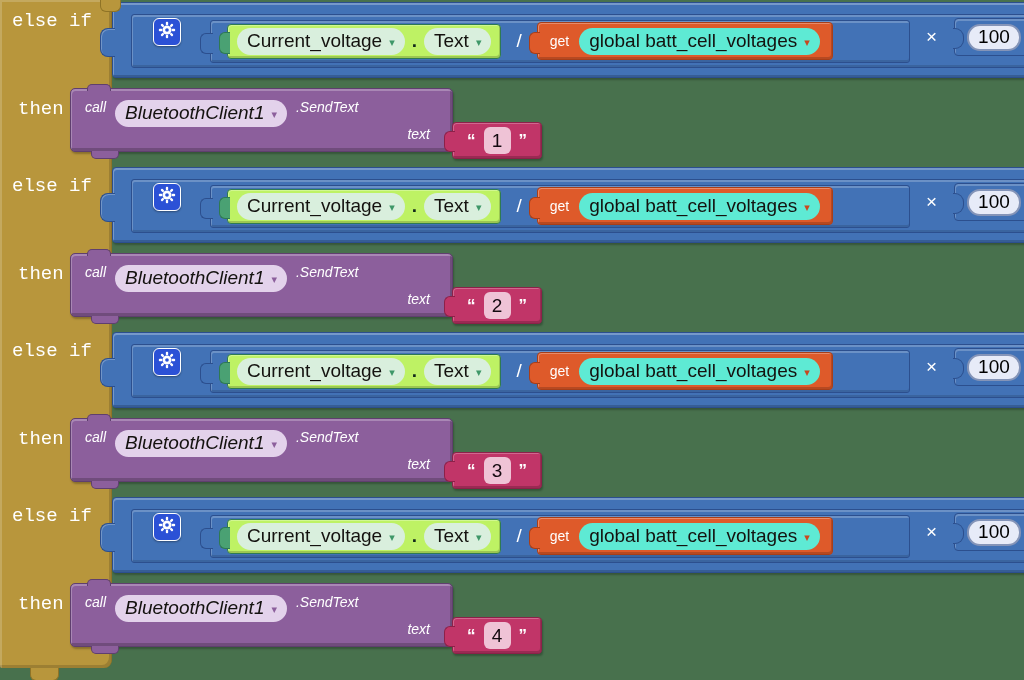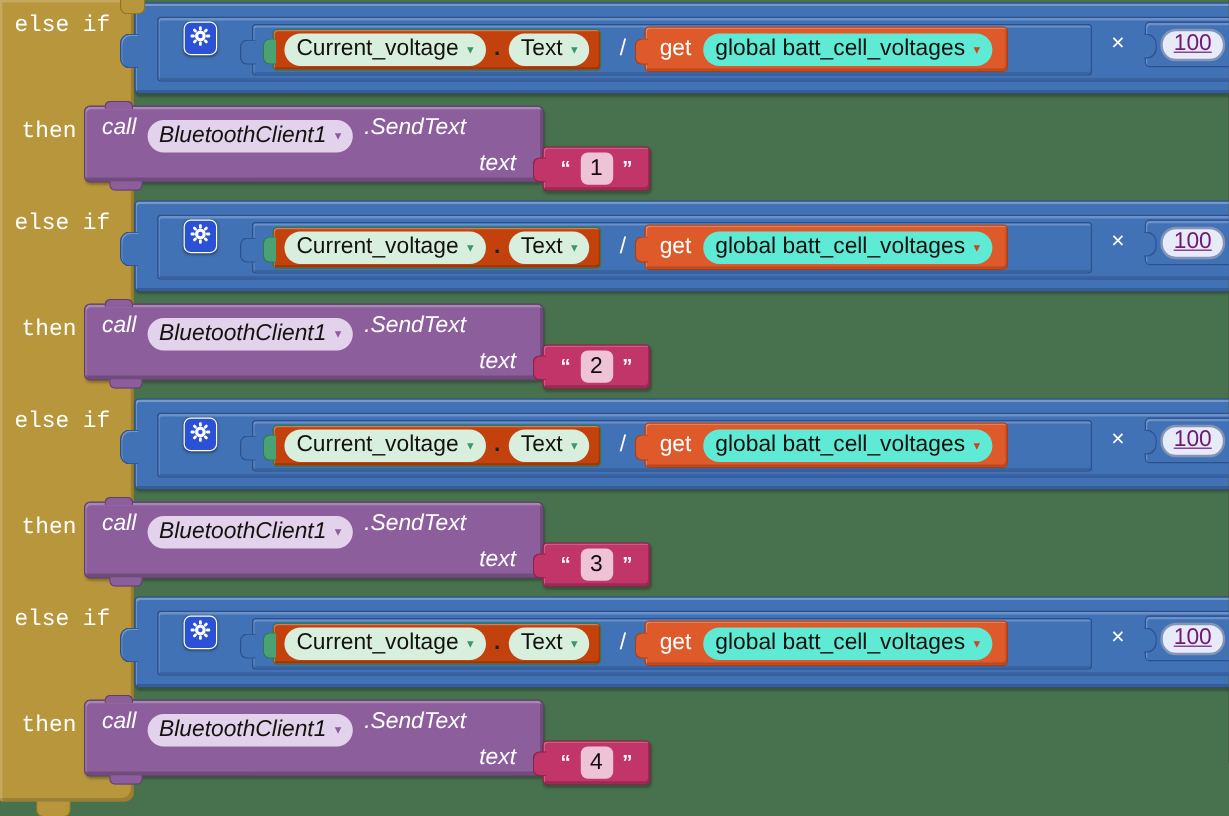--- a/index.html
+++ b/index.html
@@ -22,21 +22,21 @@
   }
   .if-top-stub{
     position:absolute;left:100px;top:0;width:19px;height:11px;z-index:6;
     background:#B8963C;border:1px solid #8F7326;border-top:none;border-radius:0 0 6px 6px;
   }
   
   .group{position:absolute;left:0;width:1024px;height:166px;z-index:2;}
   .lbl{position:absolute;color:#fff;font-size:19px;z-index:3;white-space:nowrap;font-family:Liberation Mono, monospace;}
   .lbl.else-if{left:12px;top:8px;}
   .lbl.then{left:18px;top:96px;text-align:center;}
-  .wlbl{color:#fff;font-size:19px;white-space:nowrap;}
+  .wlbl{color:#fff;font-size:14px;white-space:nowrap;}
   .op{color:#fff;font-size:19px;}
   
   .blk{box-sizing:border-box;}
   
   .outer{
     position:absolute;left:112px;top:0;width:920px;height:76px;
     background:#4272B6;border:1px solid #2C4F8E;border-radius:4px;
     box-shadow:inset 1px 2px 0 rgba(255,255,255,.28), inset -2px -2px 0 rgba(0,0,0,.18), 1px 2px 2px rgba(0,0,0,.25);
   }
   .outer::before{ 
@@ -73,25 +73,25 @@
     box-shadow:inset 1px 2px 0 rgba(255,255,255,.22);
     display:flex;align-items:center;padding-left:12px;
   }
   .num::before{
     content:"";position:absolute;left:-2px;top:9px;width:10px;height:19px;
     background:#4272B6;border:1px solid #2C4F8E;border-left:none;border-radius:0 9px 9px 0;
   }
   .num-pill{
     background:#E7EBF8;border:2px solid #8494B8;border-radius:13px;height:27px;
     display:flex;align-items:center;justify-content:center;padding:0 9px;
-    font-size:19px;color:#701a75;min-width:32px;box-sizing:border-box;text-decoration:underline;
+    font-size:19px;color:#000000;min-width:32px;box-sizing:border-box;
   }
   
   .comp{
-    position:relative;height:35px;background:#c2410c;border:1px solid #2E7A52;border-radius:4px;
+    position:relative;height:35px;background:#bef264;border:1px solid #2E7A52;border-radius:4px;
     display:flex;align-items:center;gap:7px;padding:0 9px;
     box-shadow:inset 1px 1px 0 rgba(255,255,255,.3), inset -1px -2px 0 rgba(0,0,0,.18);
     text-align:right;
   }
   .comp::before{content:"";position:absolute;left:-9px;top:7px;width:10px;height:20px;
     background:#4AA173;border:1px solid #2E7A52;border-right:none;border-radius:6px 0 0 6px;}
   .dot{color:#11281b;font-size:19px;font-weight:bold;}
   
   .var{
     position:relative;height:38px;background:#DE5A2A;border:1px solid #A83E18;border-radius:4px;

